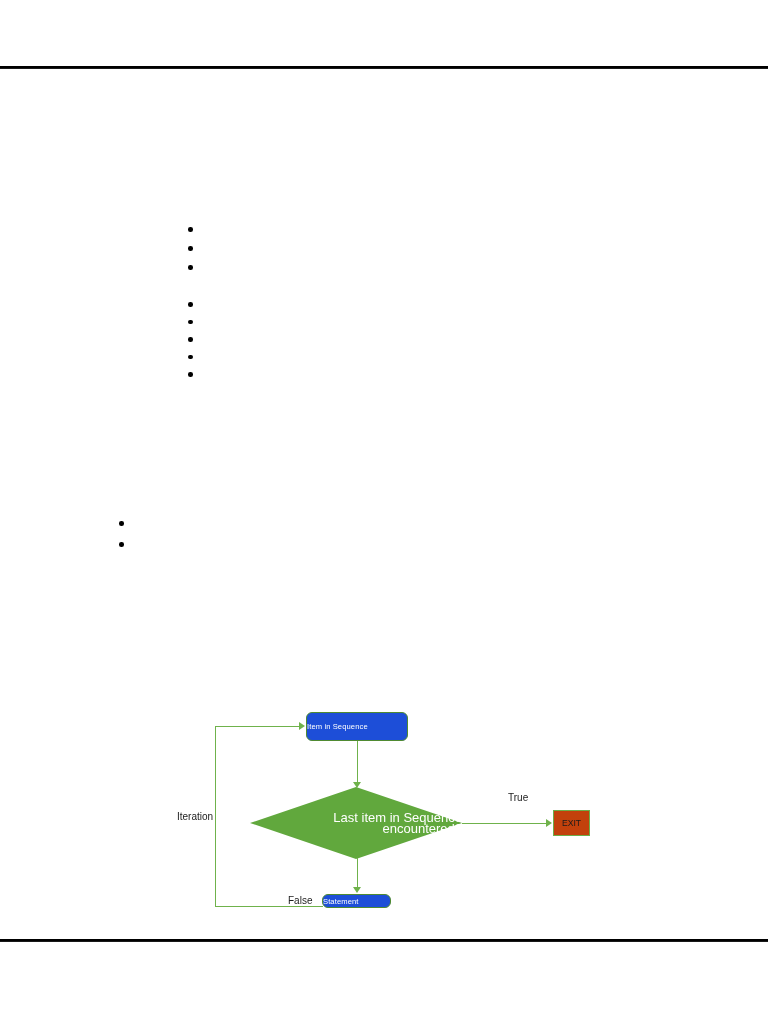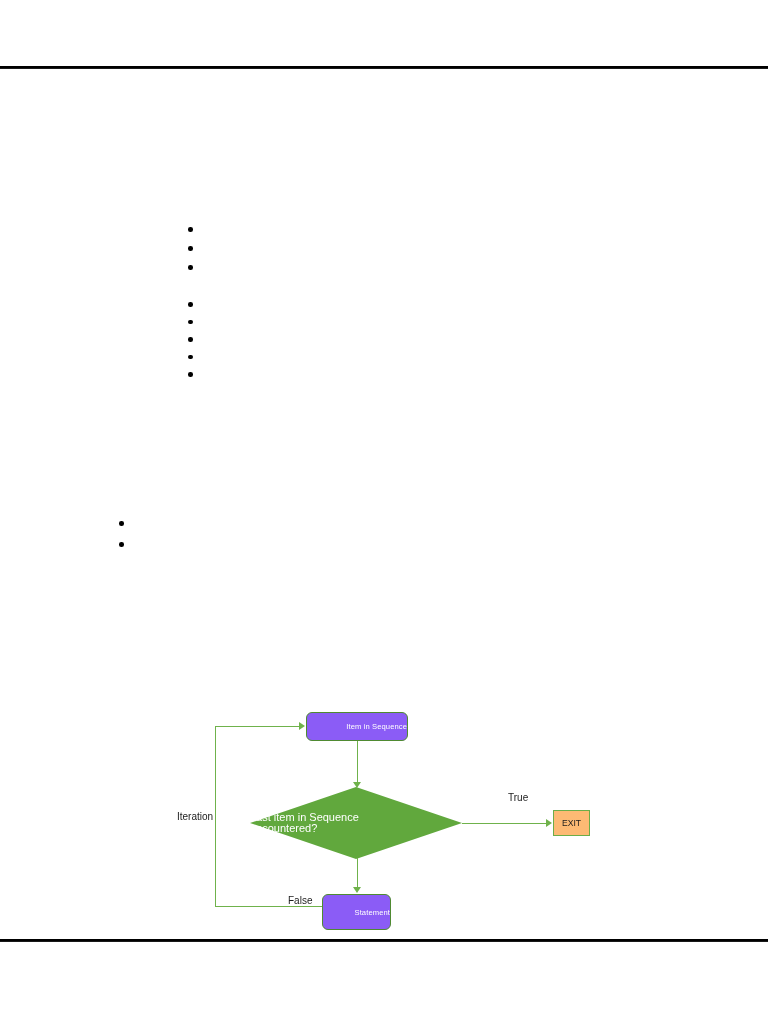--- a/index.html
+++ b/index.html
@@ -78,42 +78,42 @@
   .edge-label {
     position: absolute;
     font-size: 10px;
     color: #1b1b1b;
     white-space: nowrap;
   }
 
   
   .proc-box {
     position: absolute;
-    background: #8b5cf6;
+    background: #1d4ed8;
     border: 1px solid #4F8A31;
     border-radius: 6px;
     box-sizing: border-box;
     display: flex;
     align-items: center;
-    justify-content: flex-end;
+    justify-content: flex-start;
   }
   .proc-box span {
     font-size: 7.6px;
     color: #ffffff;
     letter-spacing: .1px;
   }
 
   #node-item {  left: 306px; top: 712px; width: 102px; height: 29px; }
-  #node-stmt {  left: 322px; top: 894px; width: 69px;  height: 36px; padding-left: 48px; }
+  #node-stmt {  left: 322px; top: 894px; width: 69px;  height: 14px; }
 
   
   #node-exit {
     position: absolute;
     left: 553px; top: 810px; width: 37px; height: 26px;
-    background: #fdba74;
+    background: #c2410c;
     border: 1.3px solid #6CAD49;
     box-sizing: border-box;
     display: flex;
     align-items: center;
     justify-content: center;
   }
   #node-exit span {
     font-size: 8.6px;
     color: #1b1b1b;
   }
@@ -127,24 +127,24 @@
     position: absolute;
     inset: 0;
     background: #61A83D;
     clip-path: polygon(50% 0%, 100% 50%, 50% 100%, 0% 50%);
   }
   #node-decision .dia-text {
     position: absolute;
     inset: 0;
     display: flex;
     flex-direction: column;
-    align-items: flex-start;
+    align-items: flex-end;
     justify-content: center;
     color: #ffffff;
-    font-size: 11px;
+    font-size: 13px;
     line-height: 11px;
     text-align: center;
   }
 
   
   .ln-h { position: absolute; height: 0; border-top: 1.6px solid #6FB24B; }
   .ln-v { position: absolute; width: 0;  border-left: 1.6px solid #6FB24B; }
   .arrow-d { 
     position: absolute;
     width: 0; height: 0;

